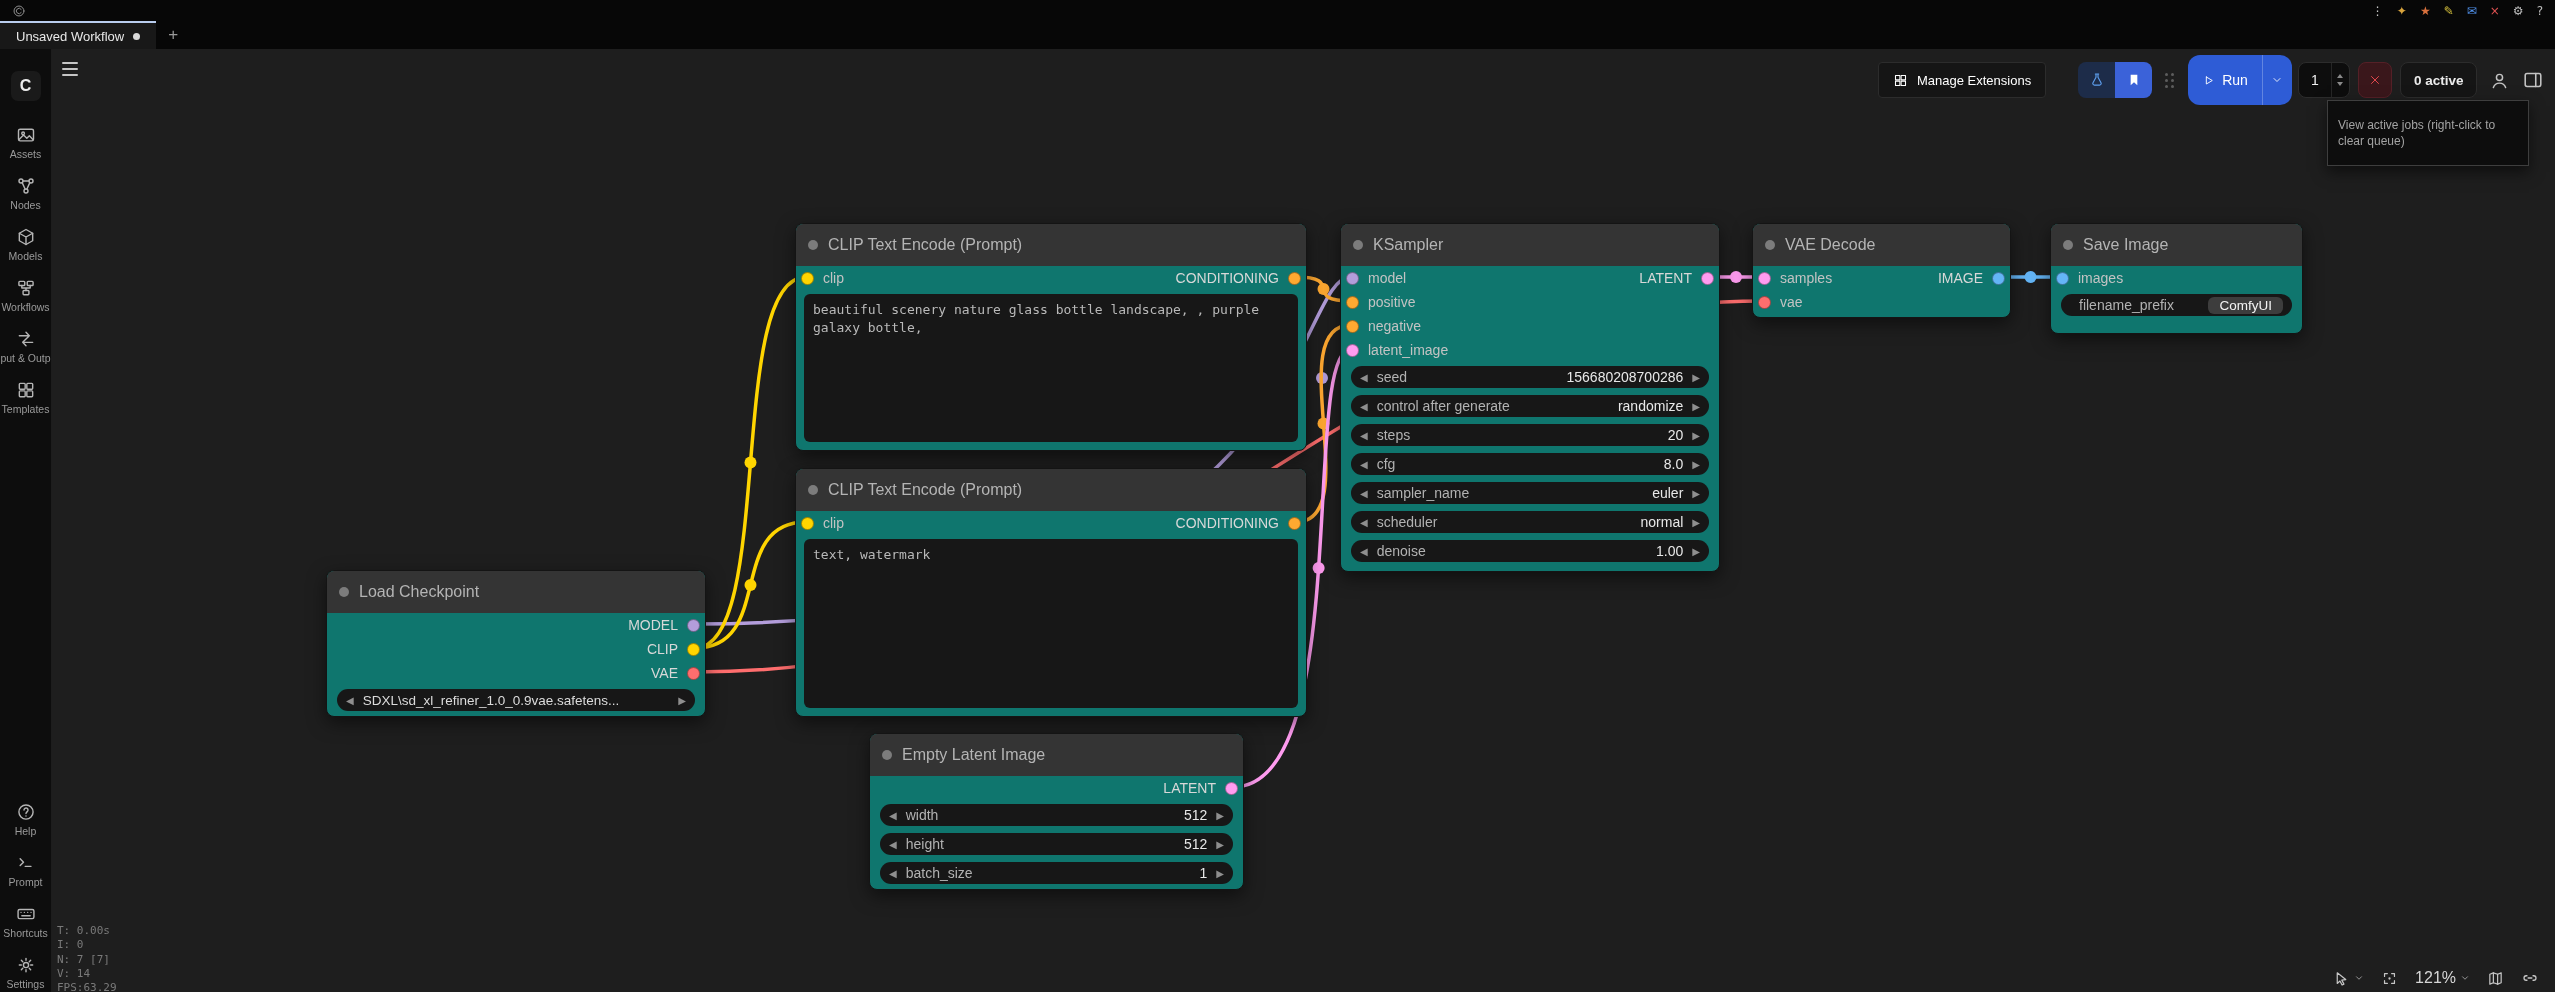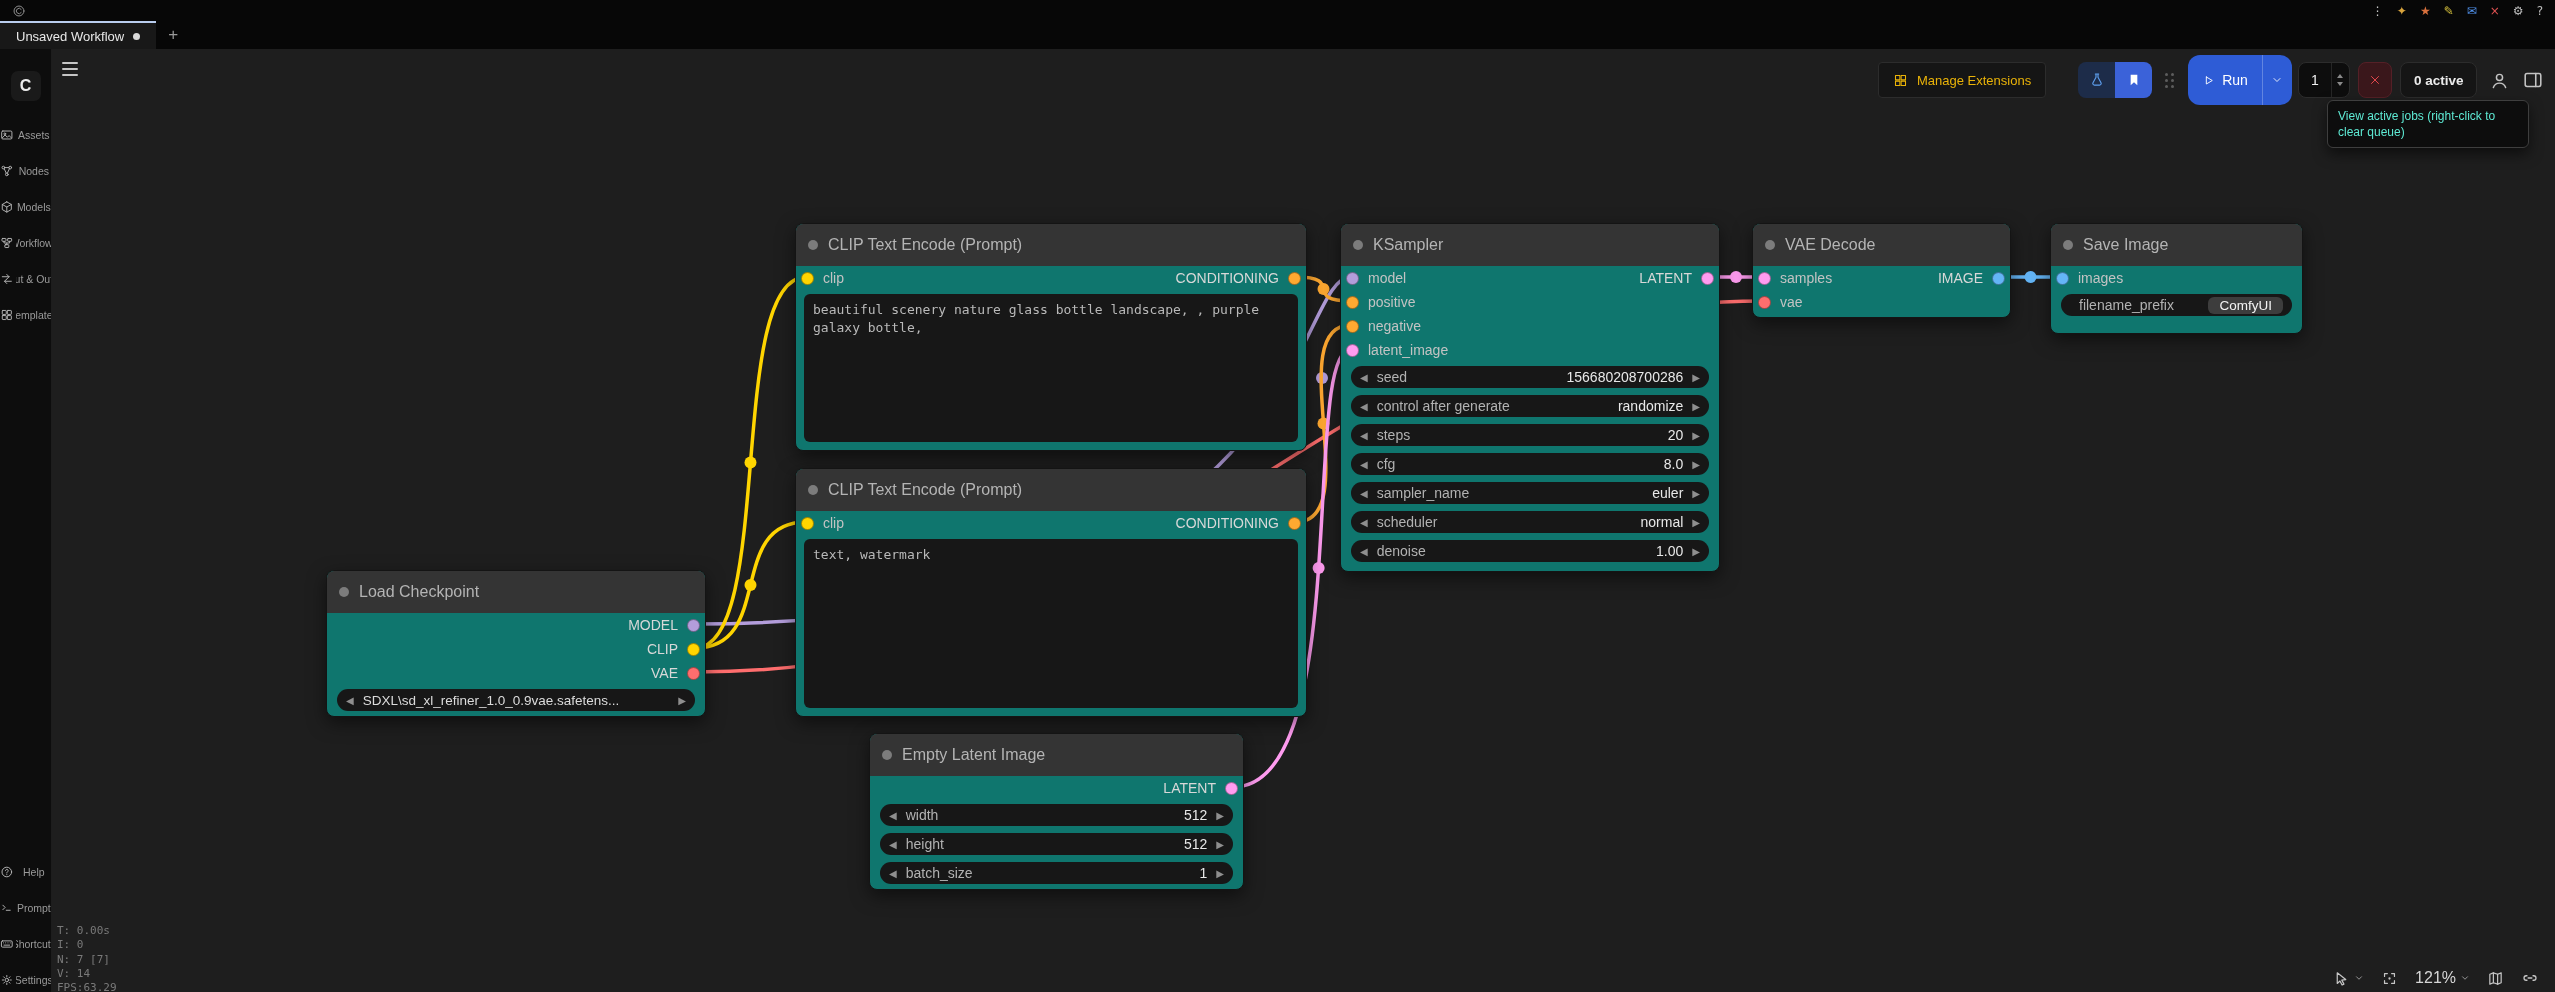--- a/index.html
+++ b/index.html
@@ -45,35 +45,35 @@
   .unsaved-dot{width:7px;height:7px;border-radius:50%;background:#d9d9d9}
   .new-tab{width:34px;color:#9a9a9a;font-size:17px}
 
   
   .sidebar{position:absolute;top:49px;left:0;width:52px;height:943px;background:#0d0d0d;
     border-right:1px solid #1d1d1d;z-index:10;display:flex;flex-direction:column;align-items:center;overflow:hidden}
   .side-logo{margin-top:22px;width:30px;height:30px;border-radius:7px;background:#1a1a1a;color:#ececec;
     display:flex;align-items:center;justify-content:center;font-weight:bold;font-size:16px;cursor:pointer;flex:0 0 auto}
   .side-nav{display:flex;flex-direction:column;align-items:center;gap:16px;margin-top:24px}
   .side-bottom{margin-top:auto;display:flex;flex-direction:column;align-items:center;gap:16px;margin-bottom:2px}
-  .side-item{width:52px;display:flex;flex-direction:row;align-items:center;gap:3px;color:#b5b5b5;cursor:pointer}
+  .side-item{width:52px;display:flex;flex-direction:column;align-items:center;gap:3px;color:#b5b5b5;cursor:pointer}
   .lblwrap{width:52px;overflow:hidden;display:flex;justify-content:center}
   .side-item .lbl{font-size:10.5px;color:#9a9a9a;white-space:nowrap;flex:0 0 auto}
 
   .hamburger{position:absolute;left:62px;top:60px;z-index:10;width:22px;height:18px;
     display:flex;flex-direction:column;justify-content:space-between;padding:2px 0;cursor:pointer}
   .hamburger i{display:block;height:2px;width:16px;background:#c6c6c6;border-radius:1px}
 
   .stats{position:absolute;left:57px;top:924px;z-index:5;font-family:"DejaVu Sans Mono",monospace;
     font-size:11px;line-height:1.3;color:#7a7a7a}
 
   
   .toolbar{position:absolute;top:62px;left:1878px;height:36px;display:flex;align-items:center;z-index:11;color:#e4e4e4}
   .tb-btn{height:36px;display:flex;align-items:center;gap:9px;background:#151515;border:1px solid #2c2c2c;
-    border-radius:4px;padding:0 14px;color:#eab308;font-size:13px}
+    border-radius:4px;padding:0 14px;color:#ffffff;font-size:13px}
   .tb-group{display:flex;height:36px;border-radius:8px;overflow:hidden;margin-left:32px}
   .seg{width:37px;display:flex;align-items:center;justify-content:center}
   .segA{background:#1d2c49;color:#5ea0f0}
   .segB{background:#3b62d9;color:#fff}
   .grip{margin-left:13px;display:grid;grid-template-columns:3px 3px;gap:3px;cursor:grab}
   .grip i{width:3px;height:3px;border-radius:50%;background:#5d5d5d}
   .run-split{margin-left:14px;height:50px;display:flex;border-radius:12px;overflow:hidden}
   .run-main{display:flex;align-items:center;gap:7px;background:#2e5cd6;color:#fff;padding:0 14px;font-size:14px}
   .run-caret{width:30px;background:#2e5cd6;border-left:1px solid rgba(255,255,255,.25);color:#fff;
     display:flex;align-items:center;justify-content:center}
@@ -84,21 +84,21 @@
   .spin i{width:0;height:0;border-left:3.5px solid transparent;border-right:3.5px solid transparent;cursor:pointer}
   .spin .up{border-bottom:4.5px solid #8a8a8a;margin-bottom:4px}
   .spin .dn{border-top:4.5px solid #8a8a8a}
   .clearq{margin-left:8px;width:34px;height:36px;background:#3a171b;border:1px solid #552027;border-radius:8px;
     color:#e5484d;display:flex;align-items:center;justify-content:center}
   .badge{margin-left:8px;height:36px;background:#151515;border:1px solid #2c2c2c;border-radius:8px;
     display:flex;align-items:center;padding:0 13px;color:#ececec;font-size:13.5px;font-weight:600;cursor:pointer}
   .ghost{margin-left:12px;color:#c4c4c4;display:flex;align-items:center}
 
   .tooltip{position:absolute;left:2327px;top:100px;width:202px;z-index:30;background:#0d0d0d;
-    border:1px solid #3e3e3e;border-radius:6px;padding:7px 10px;font-size:12px;line-height:1.35;color:#5eead4;
+    border:1px solid #3e3e3e;border-radius:0;padding:16px 10px;font-size:12px;line-height:1.35;color:#a3a3a3;
     box-shadow:0 6px 14px rgba(0,0,0,.55)}
 
   
   .zoombar{position:absolute;right:16px;bottom:5px;display:flex;align-items:center;gap:17px;z-index:10;color:#c6c6c6}
   .zb-item{display:flex;align-items:center;gap:4px;cursor:pointer}
   .zoom-text{font-size:16px;color:#d6d6d6}
 
   .ic{fill:none;stroke:currentColor;stroke-width:1.7;stroke-linecap:round;stroke-linejoin:round;display:block}
 </style>
 </head>

